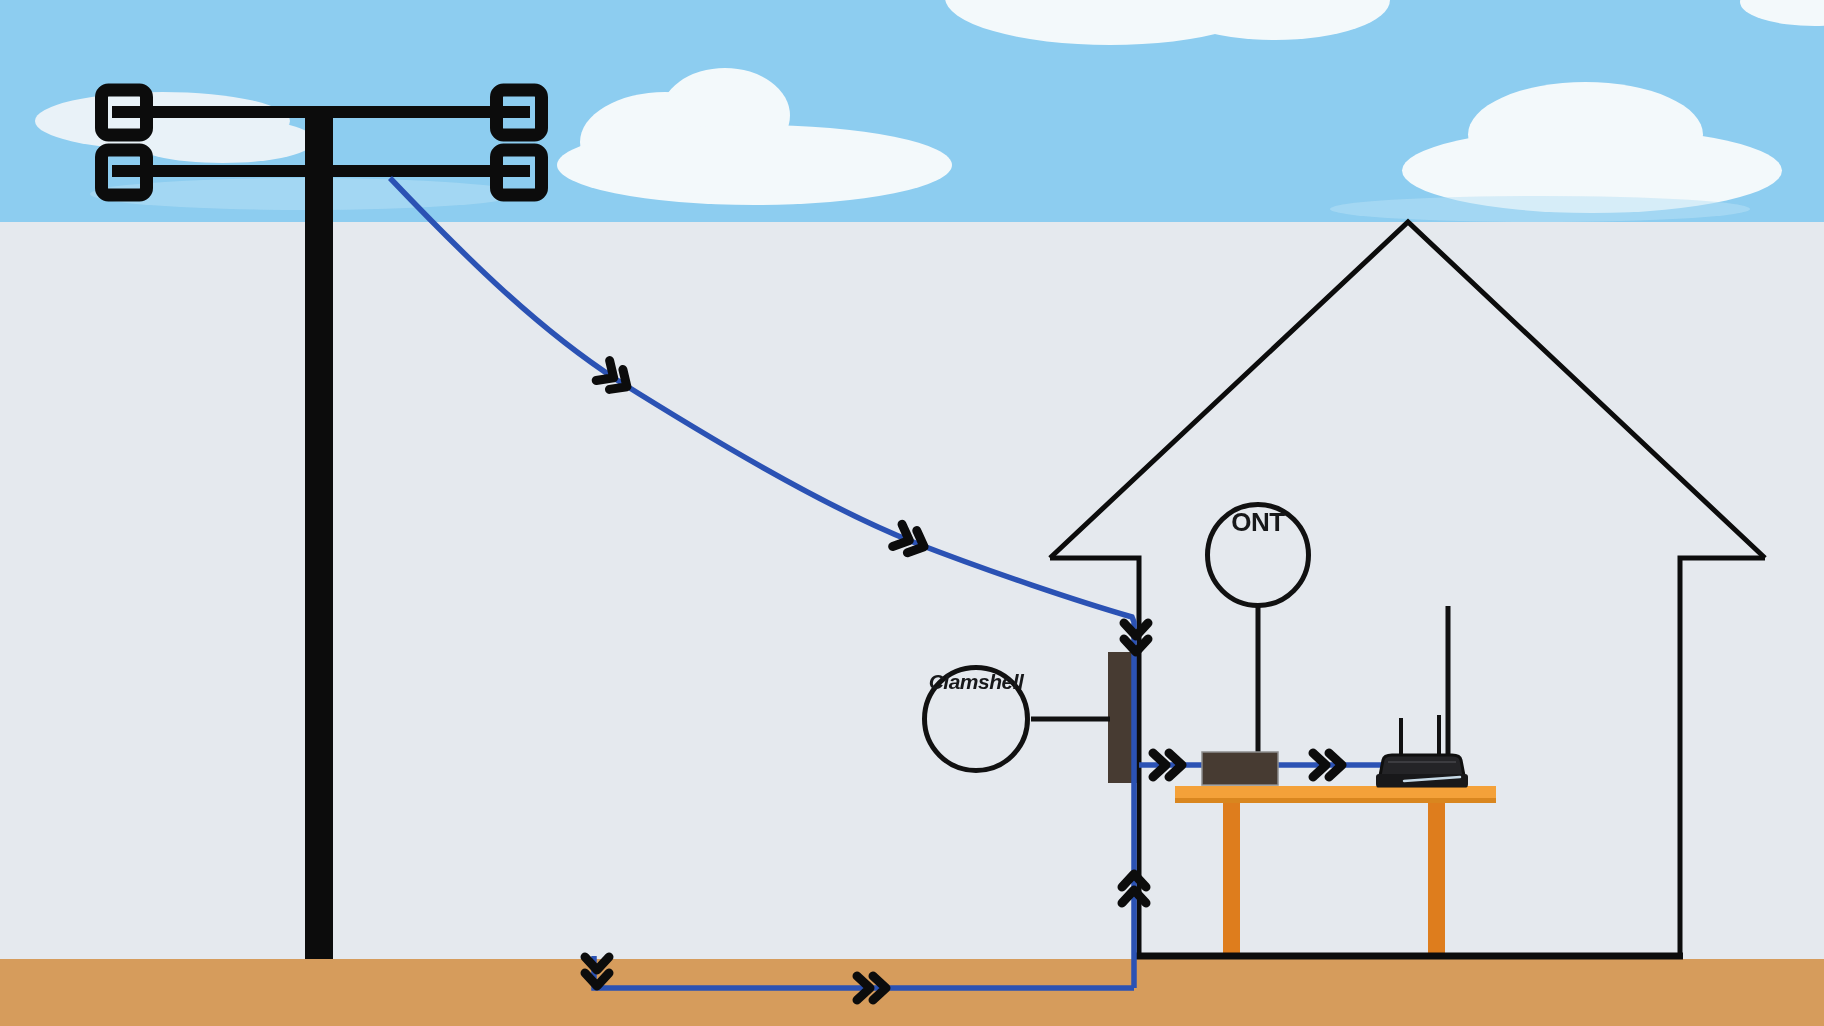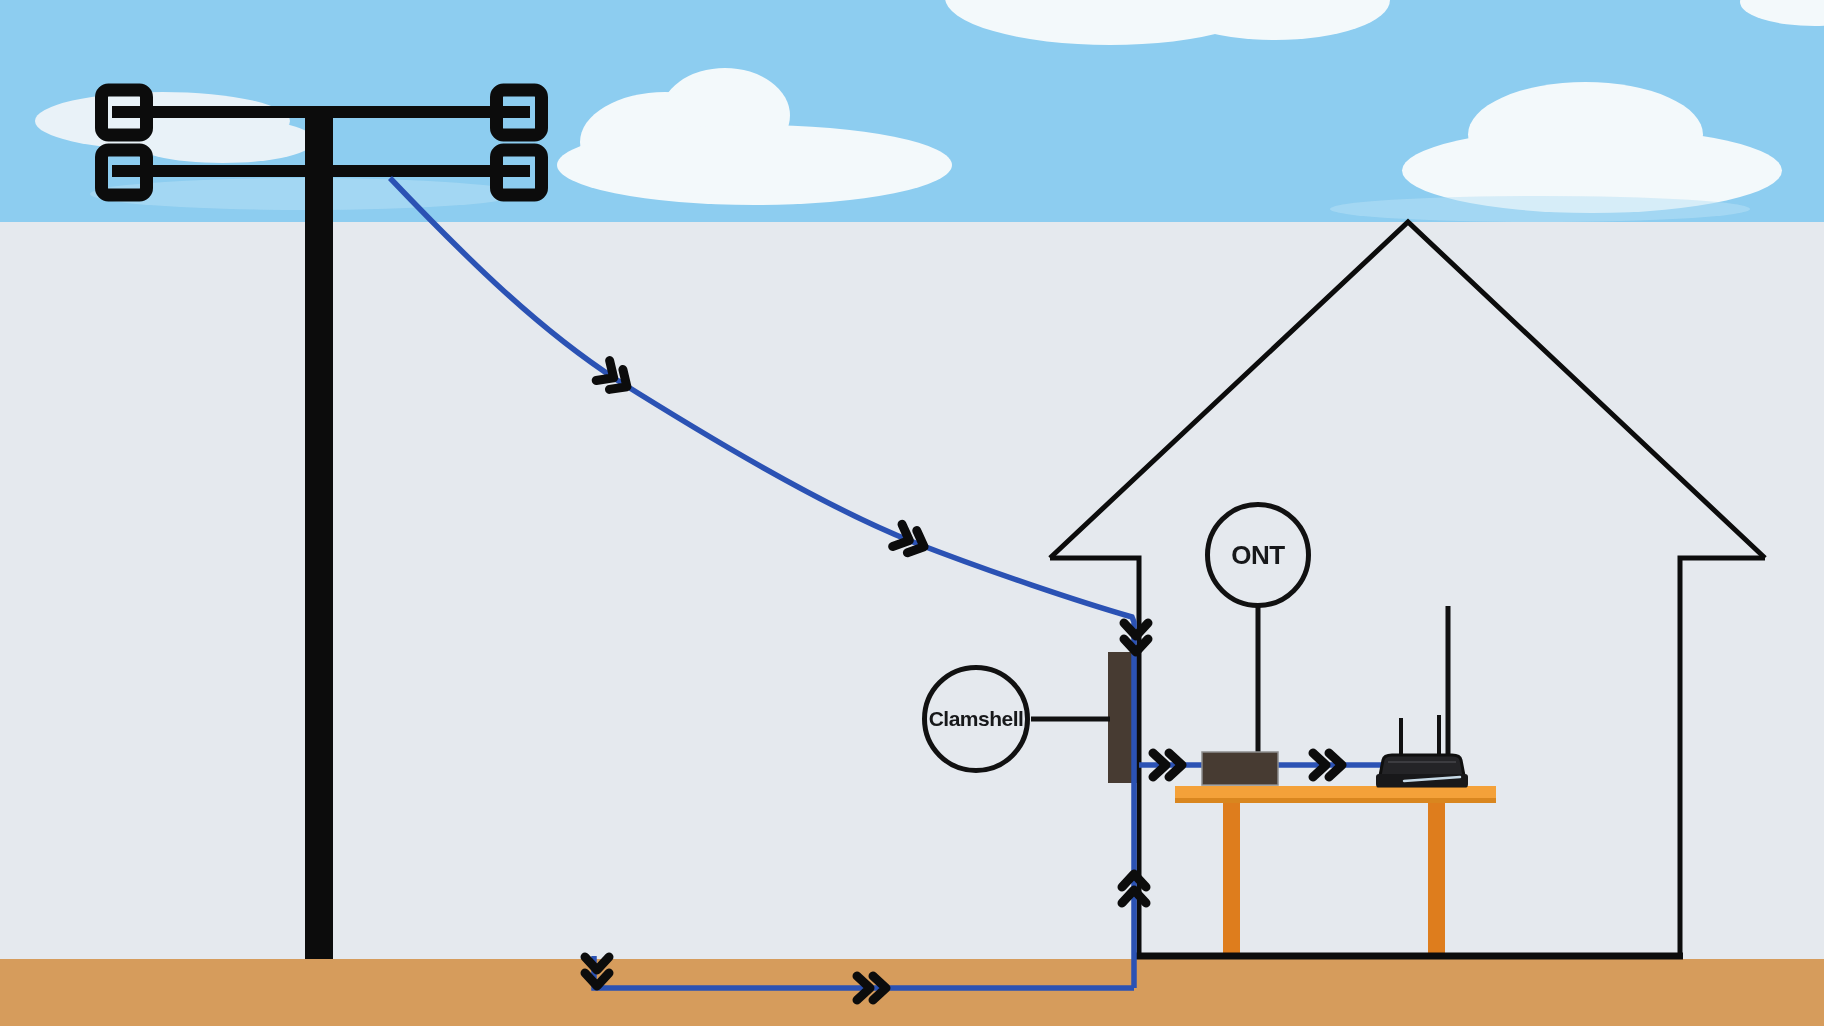--- a/index.html
+++ b/index.html
@@ -16,27 +16,27 @@
   
   .cloud{position:absolute;border-radius:50%;}
   .c-bright{background:#f3f9fb;}
   .c-soft{background:#e9f2f8;}
   .c-streak{background:#b9e2f6;opacity:.5;}
   
   svg.overlay{position:absolute;left:0;top:0;}
   
   .callout{
     position:absolute;border:5px solid #111;border-radius:50%;
-    display:flex;align-items:center;justify-content:center;
+    display:flex;justify-content:center;
     box-sizing:border-box;background:transparent;color:#17181a;
     font-weight:bold;letter-spacing:-0.5px;white-space:nowrap;
   }
   .callout.ont    {left:1205px;top:502px;width:106px;height:106px;font-size:26px;}
   .callout.router {left:1392px;top:500px;width:108px;height:108px;font-size:25px;}
-  .callout.clam   {left:922px;top:665px;width:108px;height:108px;font-size:21px;}
+  .callout.clam   {left:922px;top:665px;width:108px;height:108px;font-size:21px;font-style:italic;}
 </style>
 </head>
 <body>
 
 <div class="scene">
 
   <div class="sky">
     <div class="cloud c-soft" style="left:35px;top:92px;width:255px;height:58px;"></div>
     <div class="cloud c-soft" style="left:130px;top:118px;width:185px;height:45px;"></div>
     <div class="cloud c-bright" style="left:580px;top:92px;width:170px;height:100px;"></div>

